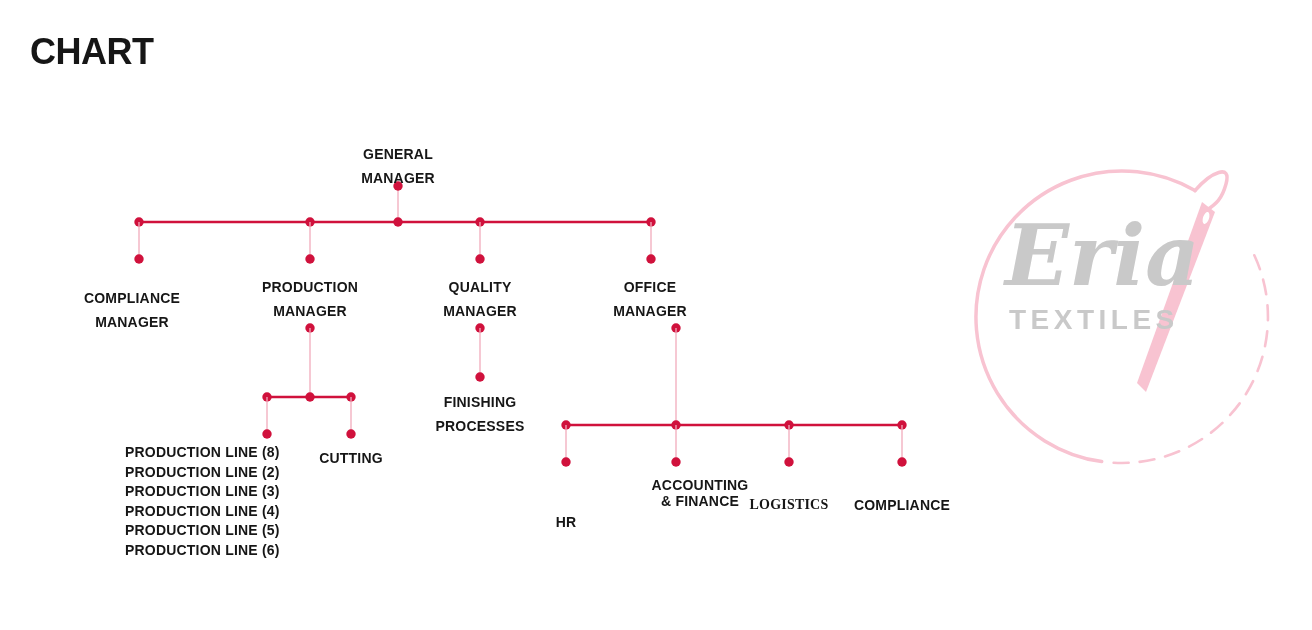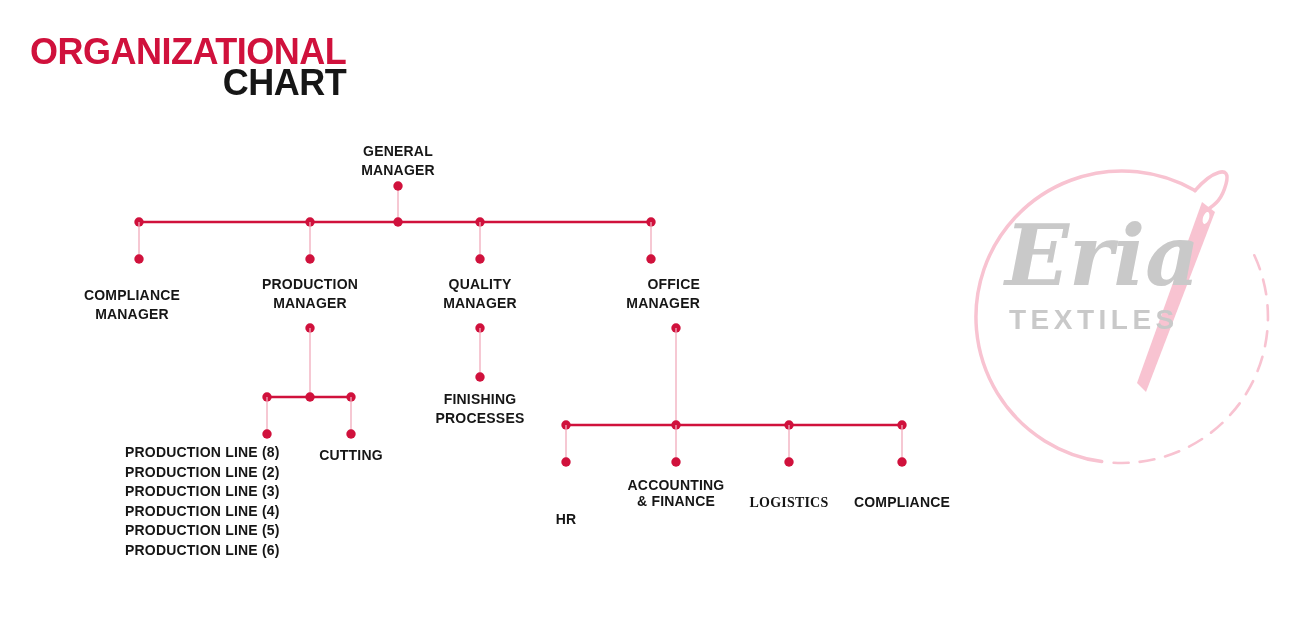--- a/index.html
+++ b/index.html
@@ -16,38 +16,37 @@
   }
   .title{position:absolute;left:30px;top:36px;font-weight:900;font-size:36px;line-height:31px;letter-spacing:-0.5px;}
   .title .l1{color:var(--accent);}
   .title .l2{color:var(--text);text-align:right;}
   svg.connectors{position:absolute;left:0;top:0;pointer-events:none;}
   .thick{stroke:var(--accent);stroke-width:2.6;}
   .thin{stroke:var(--connector);stroke-width:1.3;}
   .dot{fill:var(--accent);}
   .node{
     position:absolute;transform:translateX(-50%);text-align:center;
-    font-weight:bold;font-size:14px;line-height:19px;letter-spacing:.2px;color:var(--text);
+    font-weight:bold;font-size:14px;line-height:24px;letter-spacing:.2px;color:var(--text);
   }
   .nowrap{white-space:nowrap;}
-  .acc{line-height:15.5px;}
+  .acc{line-height:15.5px;margin-left:24px;}
   .prod-lines{
     position:absolute;left:125px;top:443px;text-align:left;
     font-weight:bold;font-size:14px;line-height:19.5px;letter-spacing:.2px;color:var(--text);
   }
   svg.logo{position:absolute;left:965px;top:152px;}
   .thread{stroke:var(--logo_pink);fill:none;stroke-linecap:round;}
   .brand-script{font-family:"DejaVu Serif", serif;font-style:italic;font-weight:bold;fill:var(--logo_gray);}
   .brand-word{font-family:"Liberation Sans", sans-serif;font-weight:bold;letter-spacing:4.5px;fill:var(--logo_gray);}
 </style>
 </head>
 <body>
 
 <div class="title">
-  <div class="l1">ORGANIZATIONAL</div>
   <div class="l2">CHART</div>
 </div>
 
 <svg class="connectors" width="1312" height="630" viewBox="0 0 1312 630">
 
   <line class="thin" x1="398" y1="186" x2="398" y2="222"></line>
   <line class="thick" x1="139" y1="222" x2="651" y2="222"></line>
   <circle class="dot" cx="398" cy="186" r="4.7"></circle>
   <circle class="dot" cx="139" cy="222" r="4.7"></circle>
   <circle class="dot" cx="310" cy="222" r="4.7"></circle>
@@ -93,21 +92,21 @@
   <circle class="dot" cx="676" cy="462" r="4.7"></circle>
   <circle class="dot" cx="789" cy="462" r="4.7"></circle>
   <circle class="dot" cx="902" cy="462" r="4.7"></circle>
 </svg>
 
 <div class="node" style="left:398px;top:142px;width:100px;">GENERAL MANAGER</div>
 
 <div class="node" style="left:132px;top:275px;width:120px;margin-top:11px;">COMPLIANCE MANAGER</div>
 <div class="node" style="left:310px;top:275px;width:120px;">PRODUCTION MANAGER</div>
 <div class="node" style="left:480px;top:275px;width:100px;">QUALITY MANAGER</div>
-<div class="node" style="left:650px;top:275px;width:100px;text-align:right;">OFFICE MANAGER</div>
+<div class="node" style="left:650px;top:275px;width:100px;">OFFICE MANAGER</div>
 
 <div class="prod-lines">
   <div>PRODUCTION LINE (8)</div>
   <div>PRODUCTION LINE (2)</div>
   <div>PRODUCTION LINE (3)</div>
   <div>PRODUCTION LINE (4)</div>
   <div>PRODUCTION LINE (5)</div>
   <div>PRODUCTION LINE (6)</div>
 </div>
 

